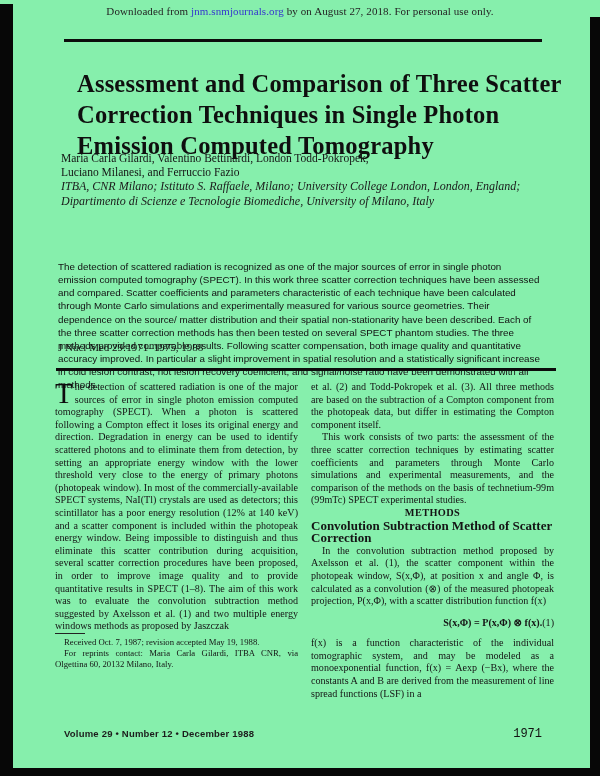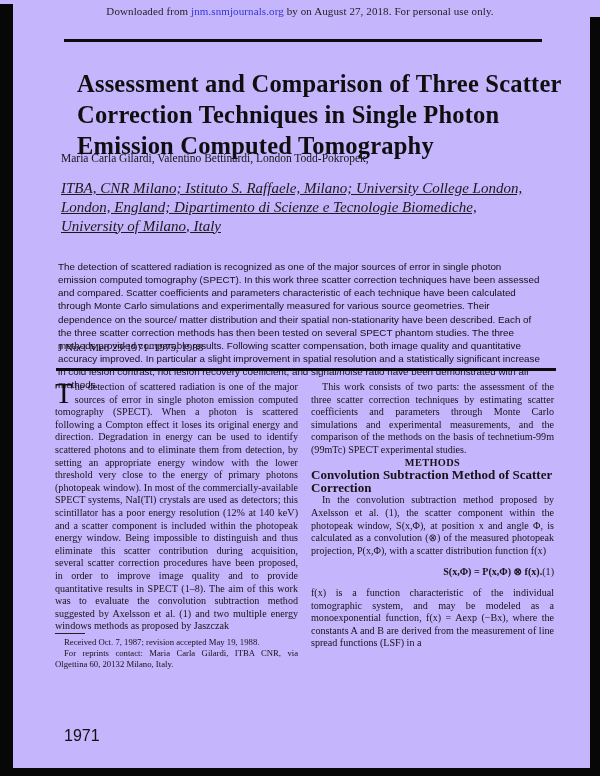--- a/index.html
+++ b/index.html
@@ -1,35 +1,35 @@
 <!DOCTYPE html>
 <html><head>
 <meta charset="utf-8">
 <style>
   html,body{margin:0;padding:0;background:#9a9a9a;}
   .page{
-    position:relative;width:600px;height:776px;background:#c4b5fd;
+    position:relative;width:600px;height:776px;background:#86efac;
     overflow:hidden;font-family:"Liberation Serif",serif;color:#161616;
   }
   
   .edge-left{position:absolute;left:0;top:4px;width:13px;bottom:0;background:#070707;}
   .edge-right{position:absolute;right:0;top:17px;width:10px;bottom:0;background:#070707;}
   .edge-bottom{position:absolute;left:0;right:0;bottom:0;height:8px;background:#070707;}
   
   .banner{position:absolute;top:5px;left:0;right:0;text-align:center;
     font-size:11px;color:#242424;letter-spacing:.1px;}
   .banner a{color:#3535cf;text-decoration:none;cursor:pointer;}
   
   .rule-top{position:absolute;left:64px;top:39px;width:478px;height:3px;background:#0c0c0c;}
   .title{position:absolute;left:61px;top:52px;width:488px;
     font-size:24.5px;line-height:1.27;color:#0f0f0f;letter-spacing:.2px;}
   .authors{position:absolute;left:61px;top:151px;width:480px;
     font-size:11.5px;line-height:1.22;color:#141414;}
   .affil{position:absolute;left:61px;top:179px;width:470px;
-    font-style:italic;font-size:15px;line-height:1.25;color:#1a1a1a;text-decoration:underline;}
+    font-style:italic;font-size:12px;line-height:1.25;color:#1a1a1a;}
   
   .abstract{position:absolute;left:58px;top:214px;width:484px;
     font-family:"Liberation Sans",sans-serif;font-size:9.8px;line-height:1.34;
     color:#111;margin-top:46px;}
   .citation{position:absolute;left:58px;top:341px;font-size:11px;font-weight:normal;color:#0f0f0f;}
   .rule-mid{position:absolute;left:56px;top:368px;width:500px;height:3px;background:#0c0c0c;}
   
   .columns{position:absolute;left:55px;top:381px;width:500px;display:flex;gap:13px;}
   .col{width:243px;font-size:10.1px;line-height:12.6px;text-align:justify;color:#141414;}
   .col p{margin:0;}
@@ -41,37 +41,38 @@
   .methods-head{font-weight:bold;font-size:10.3px;margin:24px 0 0 0;letter-spacing:.4px;text-align:center;}
   .sub-head{font-weight:bold;font-size:13px;margin:17px 0 2px 0;text-align:left;}
   .equation{display:flex;align-items:baseline;margin:9px 0 8px 0;font-size:10.1px;}
   .equation .eq-body{flex:1;text-align:right;font-weight:bold;}
   .equation .eq-num{text-align:right;}
   
   .footer{position:absolute;left:64px;right:58px;top:727px;display:flex;
     justify-content:space-between;align-items:baseline;
     font-family:"Liberation Sans",sans-serif;}
   .footer .issue{font-size:9.5px;font-weight:bold;color:#1c1c1c;letter-spacing:.2px;}
-  .footer .pageno{font-size:16px;color:#111;}
+  .footer .pageno{font-size:12px;color:#111;font-family:Liberation Mono, monospace;}
 </style>
 </head>
 <body>
 
 <div class="page">
 
   <div class="banner">
     <span>Downloaded from </span><a>jnm.snmjournals.org</a><span> by on August 27, 2018. For personal use only.</span>
   </div>
 
   <div class="rule-top"></div>
 
   <h1 class="title" style="margin:16px;font-weight:bold;">Assessment and Comparison of Three Scatter Correction Techniques in Single Photon Emission Computed Tomography</h1>
 
   <div class="authors">
     <div>Maria Carla Gilardi, Valentino Bettinardi, London Todd-Pokropek,</div>
+    <div>Luciano Milanesi, and Ferruccio Fazio</div>
   </div>
 
   <div class="affil">ITBA, CNR Milano; Istituto S. Raffaele, Milano; University College London, London, England; Dipartimento di Scienze e Tecnologie Biomediche, University of Milano, Italy</div>
 
   <div class="abstract">The detection of scattered radiation is recognized as one of the major sources of error in single photon emission computed tomography (SPECT). In this work three scatter correction techniques have been assessed and compared. Scatter coefficients and parameters characteristic of each technique have been calculated through Monte Carlo simulations and experimentally measured for various source geometries. Their dependence on the source/ matter distribution and their spatial non-stationarity have been described. Each of the three scatter correction methods has then been tested on several SPECT phantom studies. The three methods provided comparable results. Following scatter compensation, both image quality and quantitative accuracy improved. In particular a slight improvement in spatial resolution and a statistically significant increase in cold lesion contrast, hot lesion recovery coefficient, and signal/noise ratio have been demonstrated with all methods.</div>
 
   <div class="citation">J Nucl Med 29:1971–1975, 1988</div>
 
   <div class="rule-mid"></div>
 
@@ -80,34 +81,36 @@
     <div class="col">
       <p><span class="dropcap">T</span><span>he detection of scattered radiation is one of the major sources of error in single photon emission computed tomography (SPECT). When a photon is scattered following a Compton effect it loses its original energy and direction. Degradation in energy can be used to identify scattered photons and to eliminate them from detection, by setting an appropriate energy window with the lower threshold very close to the energy of primary photons (photopeak window). In most of the commercially-available SPECT systems, NaI(Tl) crystals are used as detectors; this scintillator has a poor energy resolution (12% at 140 keV) and a scatter component is included within the photopeak energy window. Being impossible to distinguish and thus eliminate this scatter contribution during acquisition, several scatter correction procedures have been proposed, in order to improve image quality and to provide quantitative results in SPECT (1–8). The aim of this work was to evaluate the convolution subtraction method suggested by Axelsson et al. (1) and two multiple energy windows methods as proposed by Jaszczak</span></p>
       <div class="footnote">
         <div class="footnote-rule"></div>
         <p>Received Oct. 7, 1987; revision accepted May 19, 1988.</p>
         <p>For reprints contact: Maria Carla Gilardi, ITBA CNR, via Olgettina 60, 20132 Milano, Italy.</p>
       </div>
     </div>
 
     <div class="col">
+      <p>et al. (2) and Todd-Pokropek et al. (3). All three methods are based on the subtraction of a Compton component from the photopeak data, but differ in estimating the Compton component itself.</p>
       <p class="indent">This work consists of two parts: the assessment of the three scatter correction techniques by estimating scatter coefficients and parameters through Monte Carlo simulations and experimental measurements, and the comparison of the methods on the basis of technetium-99m (99mTc) SPECT experimental studies.</p>
       <p class="methods-head">METHODS</p>
       <p class="sub-head">Convolution Subtraction Method of Scatter Correction</p>
       <p class="indent">In the convolution subtraction method proposed by Axelsson et al. (1), the scatter component within the photopeak window, S(x,Φ), at position x and angle Φ, is calculated as a convolution (⊗) of the measured photopeak projection, P(x,Φ), with a scatter distribution function f(x)</p>
       <div class="equation">
         <span class="eq-body">S(x,Φ) = P(x,Φ) ⊗ f(x).</span>
         <span class="eq-num">(1)</span>
       </div>
       <p>f(x) is a function characteristic of the individual tomographic system, and may be modeled as a monoexponential function, f(x) = Aexp (−Bx), where the constants A and B are derived from the measurement of line spread functions (LSF) in a</p>
     </div>
 
   </div>
 
   <div class="footer">
+    <span class="issue">Volume 29 • Number 12 • December 1988</span>
     <span class="pageno">1971</span>
   </div>
 
   <div class="edge-left"></div>
   <div class="edge-right"></div>
   <div class="edge-bottom"></div>
 
 </div>
 
 </body></html>

